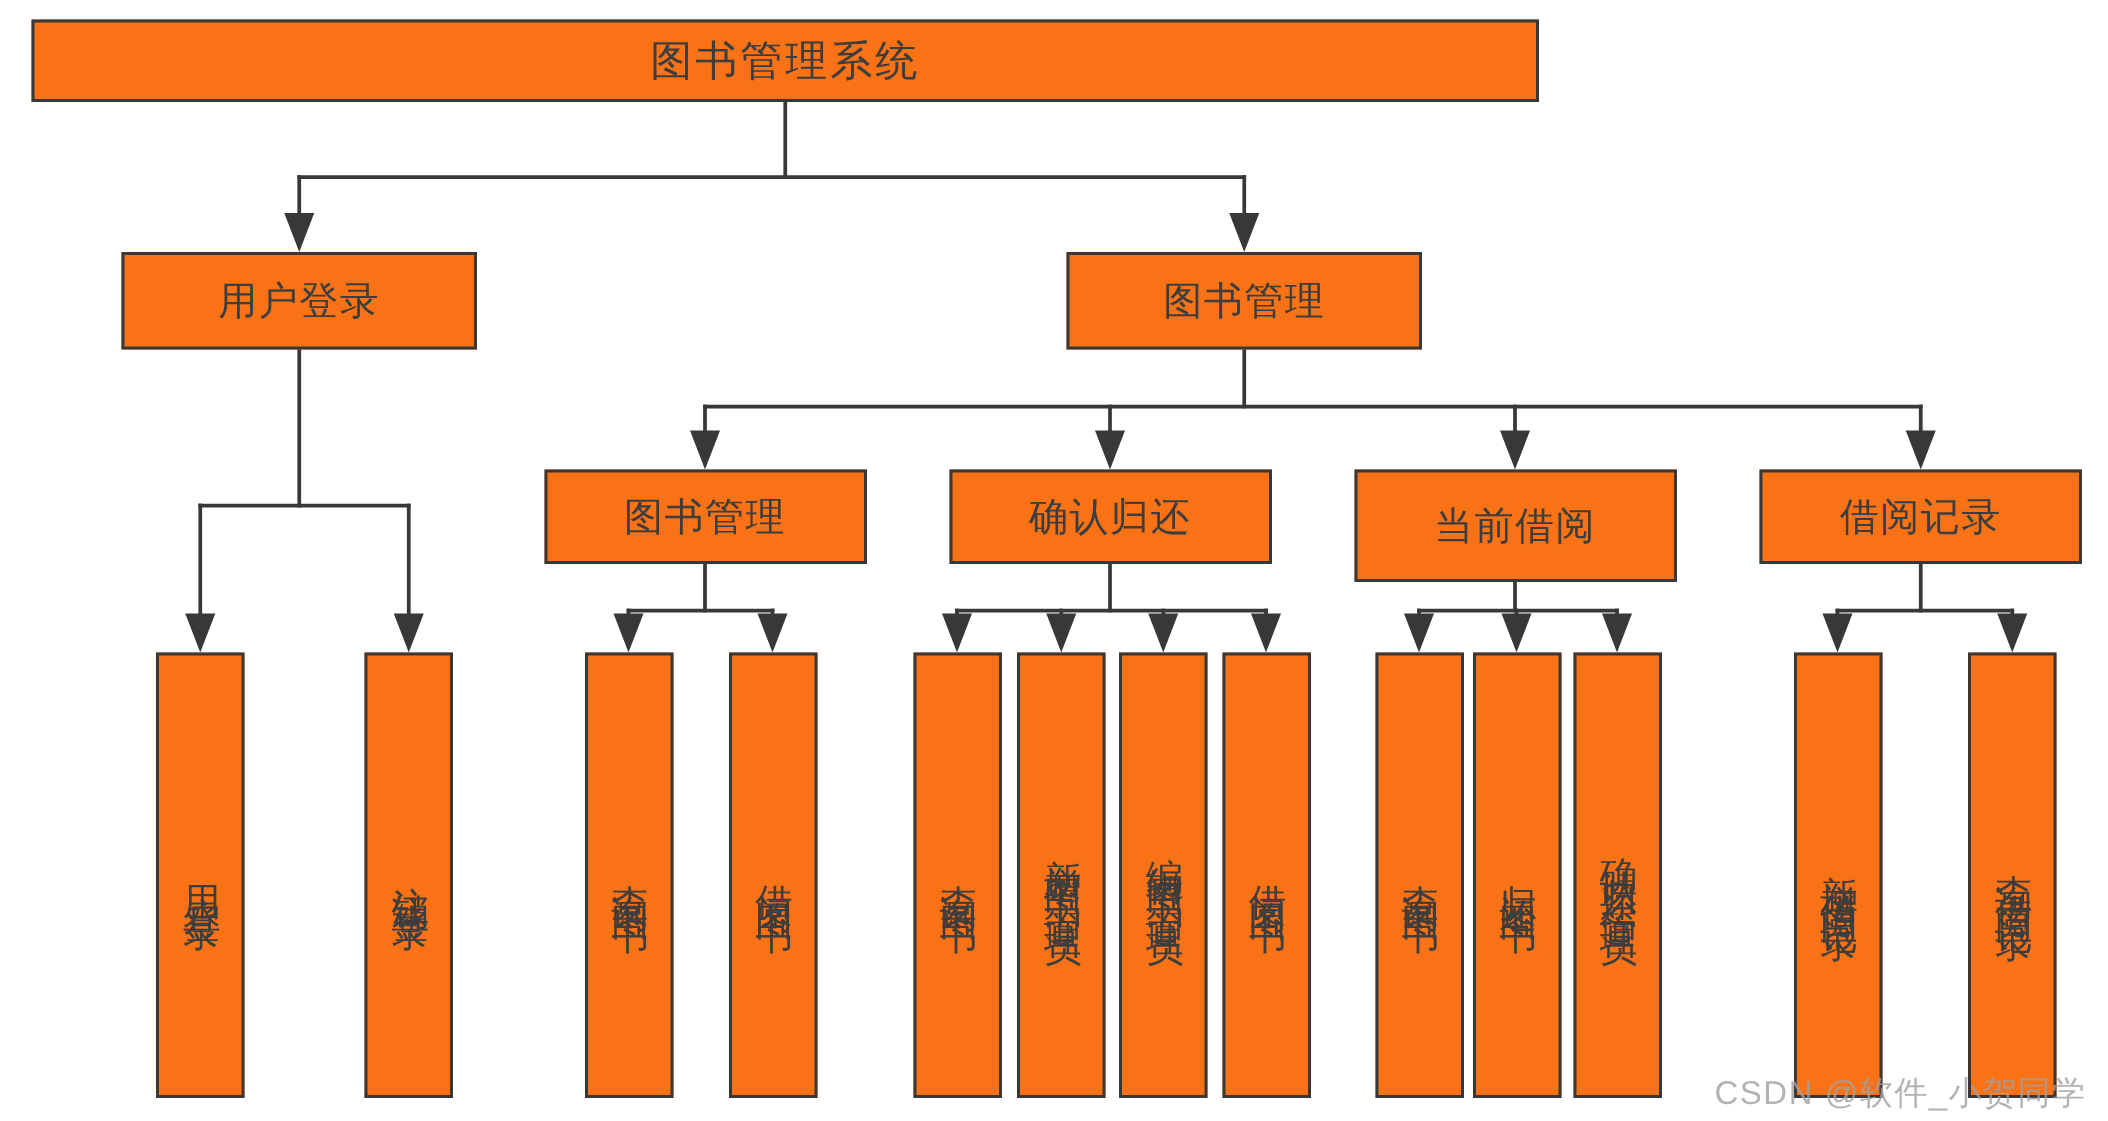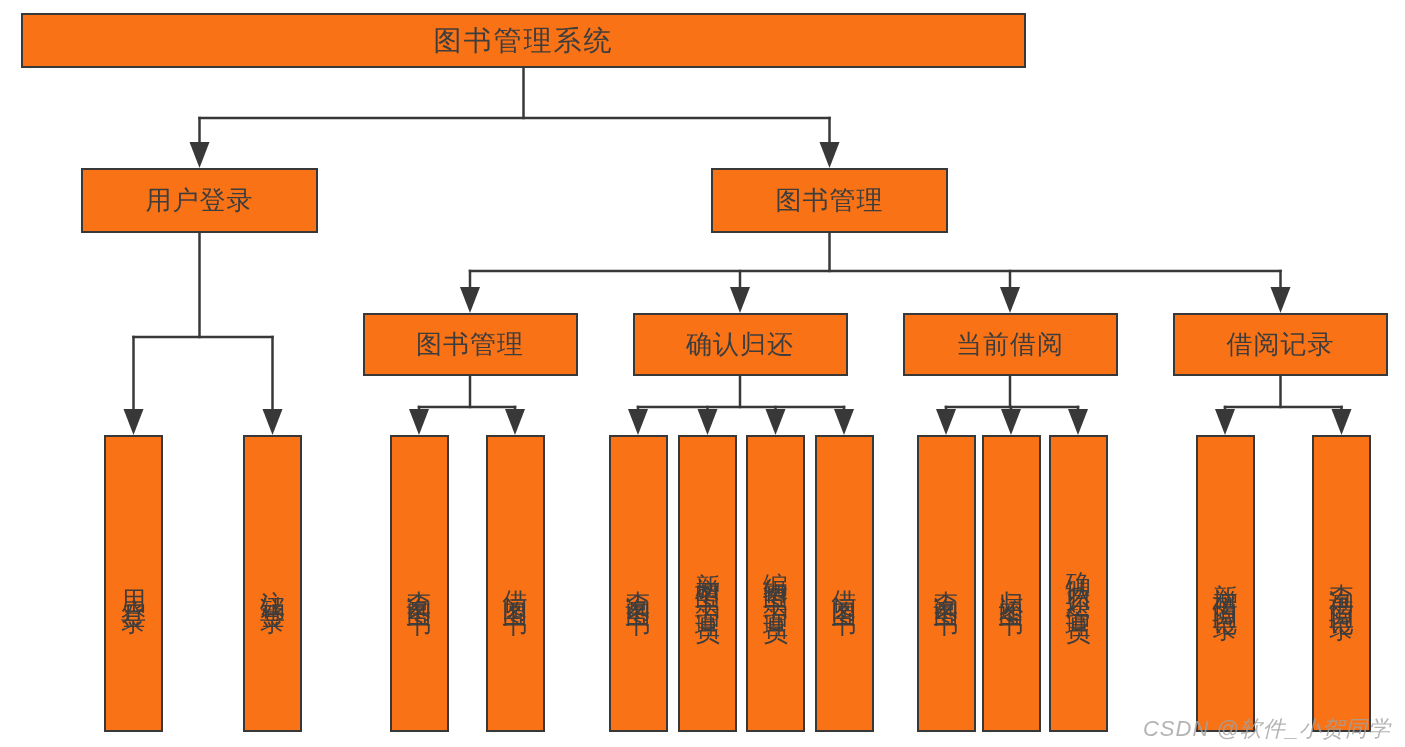--- a/index.html
+++ b/index.html
@@ -66,21 +66,20 @@
   .watermark {
     position: absolute;
     right: 14px;
     bottom: 3px;
     font-size: 22px;
     color: rgba(160, 160, 160, 0.8);
     letter-spacing: 1px;
     z-index: 3;
     pointer-events: none;
     white-space: nowrap;
-    font-style: italic;
   }
 </style>
 </head>
 <body>
 
 <div class="canvas">
 
   <svg class="connectors" viewBox="0 0 1405 747" xmlns="http://www.w3.org/2000/svg">
       <path d="M 523.5 68 V 118"></path>
       <path d="M 199.5 118 H 829.5"></path>
@@ -146,21 +145,21 @@
   <div class="node h-box" style="left:711px; top:168px; width:237px; height:65px;">
     <span>图书管理</span>
   </div>
 
   <div class="node h-box" style="left:362.5px; top:313px; width:215px; height:63px;">
     <span>图书管理</span>
   </div>
   <div class="node h-box" style="left:632.5px; top:313px; width:215px; height:63px;">
     <span>确认归还</span>
   </div>
-  <div class="node h-box" style="left:902.5px; top:313px; width:215px; height:63px;">
+  <div class="node h-box" style="left:902.5px; top:313px; width:215px; height:75px;">
     <span>当前借阅</span>
   </div>
   <div class="node h-box" style="left:1173px; top:313px; width:215px; height:63px;">
     <span>借阅记录</span>
   </div>
 
   <div class="node v-box" style="left:104px; top:435px; width:59px; height:297px;">
     <span class="v-text">用户登录</span>
   </div>
   <div class="node v-box" style="left:243px; top:435px; width:59px; height:297px;">

